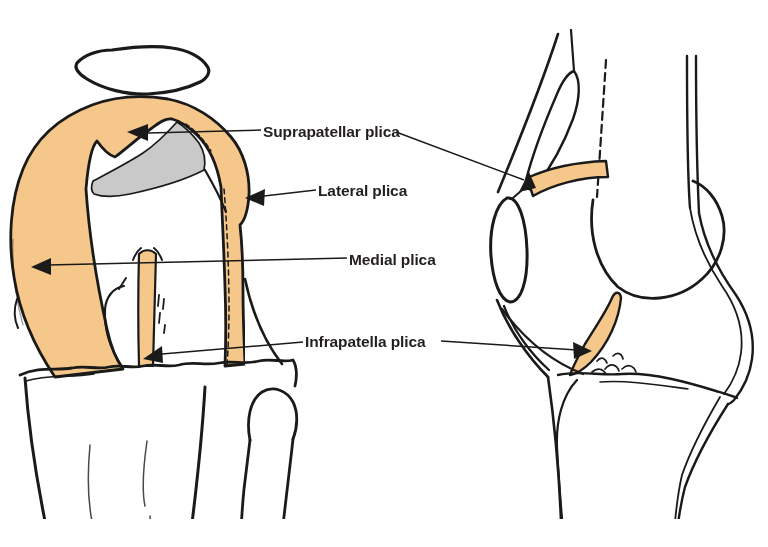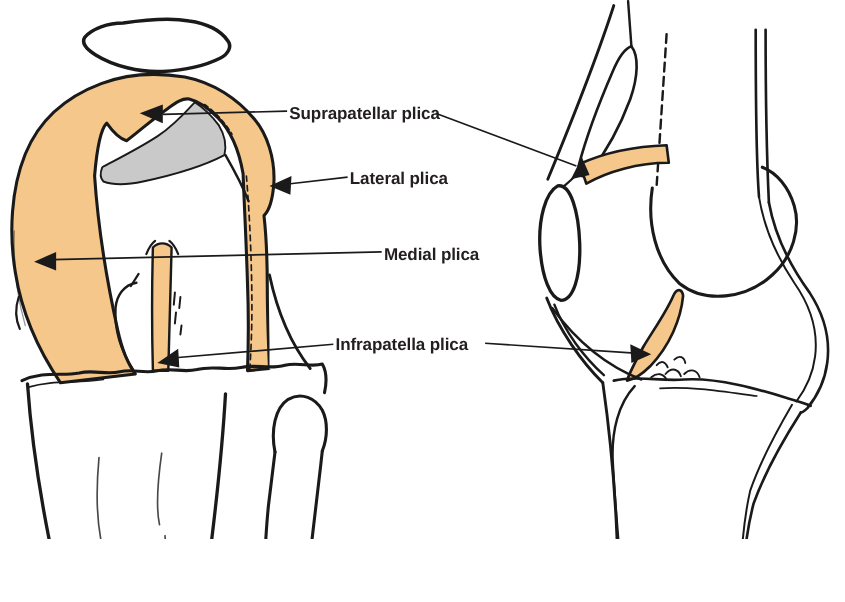--- a/index.html
+++ b/index.html
@@ -3,21 +3,21 @@
 <meta charset="utf-8">
 <style>
   :root{
     --plica:#F5C78A;
     --fold-shadow:#C9C9C9;
     --outline:#1A1A1A;
     --label-text:#231F20;
     --background:#FFFFFF;
   }
   html,body{margin:0;padding:0;background:var(--background);}
-  .stage{position:relative;width:768px;height:490px;background:var(--background);overflow:hidden;}
+  .stage{position:relative;width:768px;height:490px;background:var(--background);overflow:hidden;margin-top:29px;}
   svg{display:block;}
   .ln{stroke:var(--outline);fill:none;stroke-linecap:round;stroke-linejoin:round;}
   .bone{fill:#FFFFFF;stroke:var(--outline);stroke-linecap:round;stroke-linejoin:round;}
   .plica{fill:var(--plica);stroke:var(--outline);stroke-linecap:round;stroke-linejoin:round;}
   .fold{fill:var(--fold-shadow);stroke:var(--outline);stroke-linecap:round;stroke-linejoin:round;}
   .ann{stroke:var(--outline);stroke-width:1.5;fill:none;}
   .arrow{fill:var(--outline);stroke:none;}
   .lbl{font-family:"Liberation Sans","DejaVu Sans",sans-serif;font-size:15.5px;font-weight:600;fill:var(--label-text);letter-spacing:-0.1px;}
 </style>
 </head>

